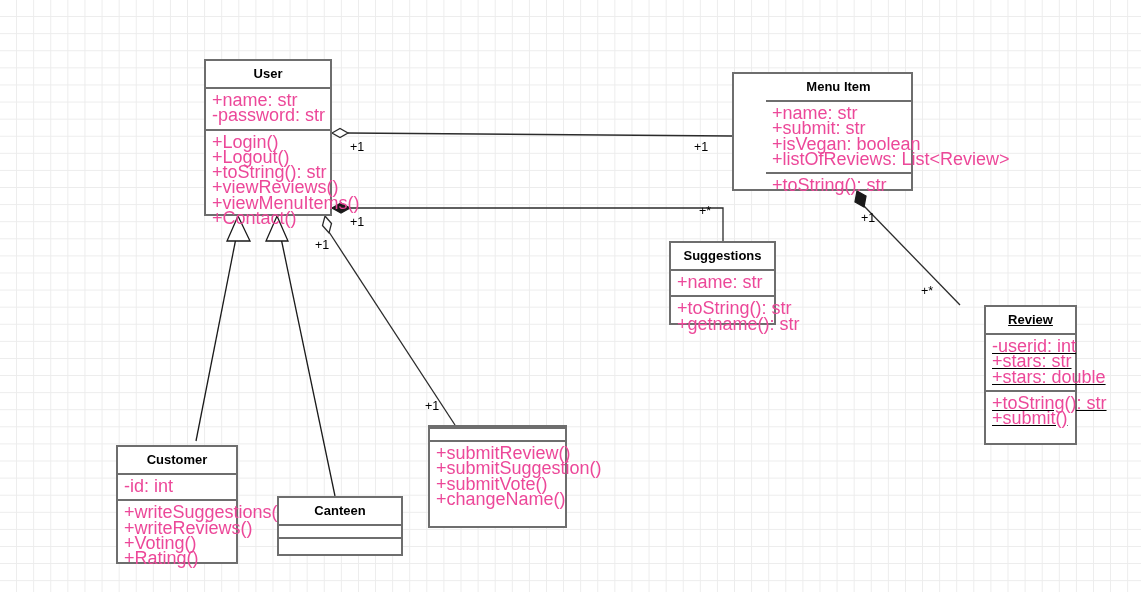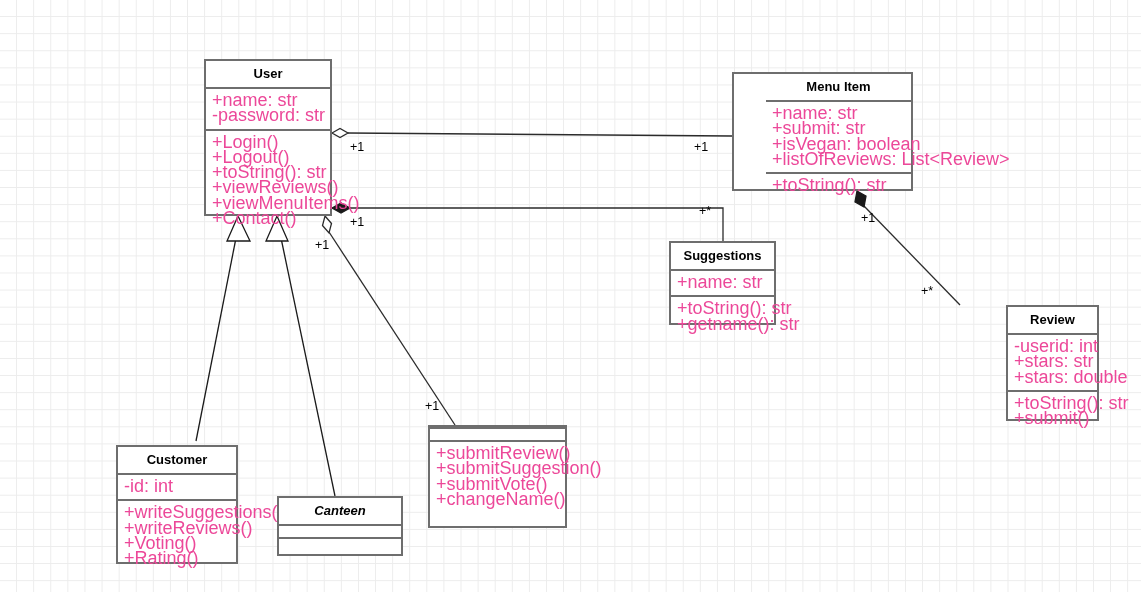--- a/index.html
+++ b/index.html
@@ -145,21 +145,21 @@
     <div class="cls-compartment">
       <div class="cls-line">+name: str</div>
     </div>
     <div class="cls-sep"></div>
     <div class="cls-compartment">
       <div class="cls-line">+toString(): str</div>
       <div class="cls-line">+getname(): str</div>
     </div>
   </div>
 
-  <div class="umlclass" style="left:1006px; top:305px; width:93px; height:116px;">
+  <div class="umlclass" style="left:984px; top:305px; width:93px; height:140px;text-decoration:underline;">
     <div class="cls-title">Review</div>
     <div class="cls-sep"></div>
     <div class="cls-compartment">
       <div class="cls-line">-userid: int</div>
       <div class="cls-line">+stars: str</div>
       <div class="cls-line">+stars: double</div>
     </div>
     <div class="cls-sep"></div>
     <div class="cls-compartment">
       <div class="cls-line">+toString(): str</div>
@@ -175,21 +175,21 @@
     </div>
     <div class="cls-sep"></div>
     <div class="cls-compartment">
       <div class="cls-line">+writeSuggestions()</div>
       <div class="cls-line">+writeReviews()</div>
       <div class="cls-line">+Voting()</div>
       <div class="cls-line">+Rating()</div>
     </div>
   </div>
 
-  <div class="umlclass" style="left:277px; top:496px; width:126px; height:60px;font-style:italic;">
+  <div class="umlclass" style="left:277px; top:496px; width:126px; height:60px;">
     <div class="cls-title">Canteen</div>
     <div class="cls-sep"></div>
     <div class="cls-compartment empty"></div>
     <div class="cls-sep"></div>
   </div>
 
   <div class="umlclass" style="left:428px; top:425px; width:139px; height:103px;">
     <div class="cls-sep"></div>
     <div class="cls-compartment empty"></div>
     <div class="cls-sep"></div>

